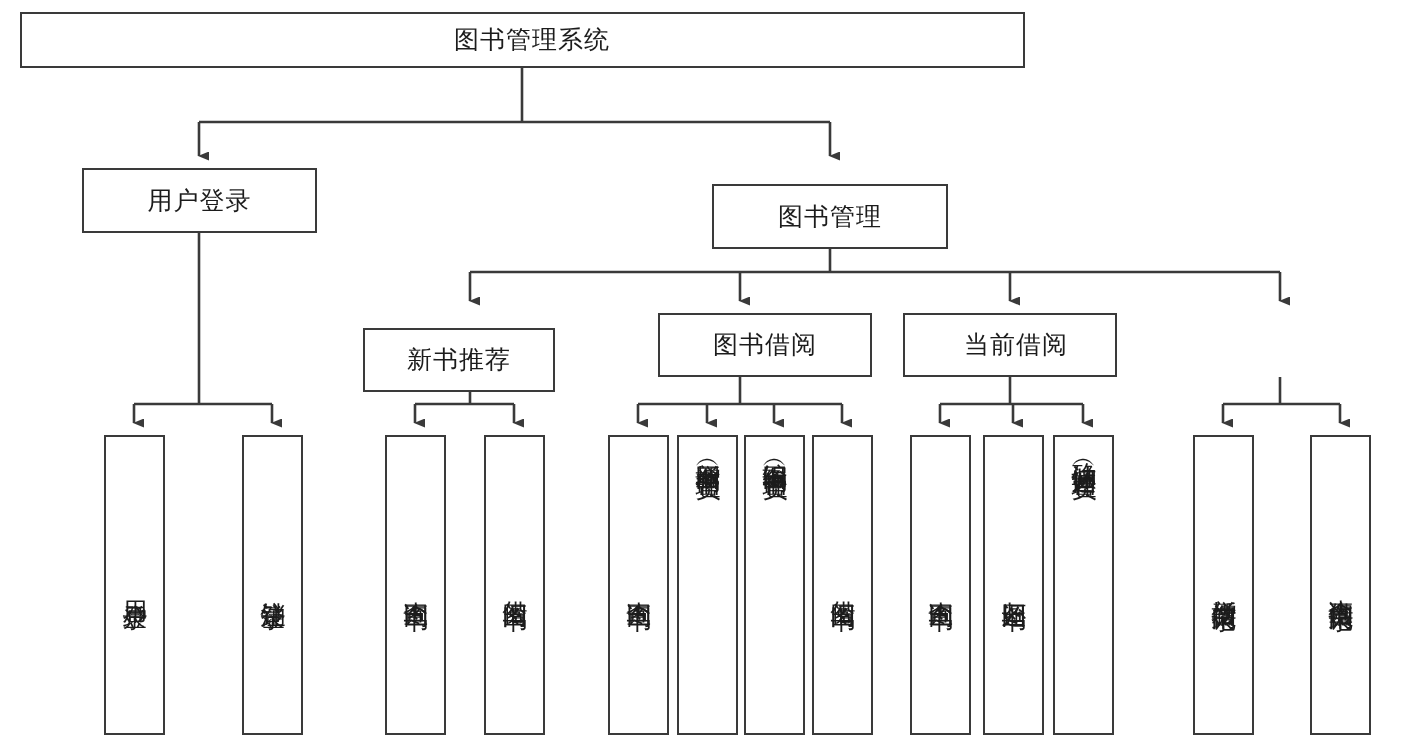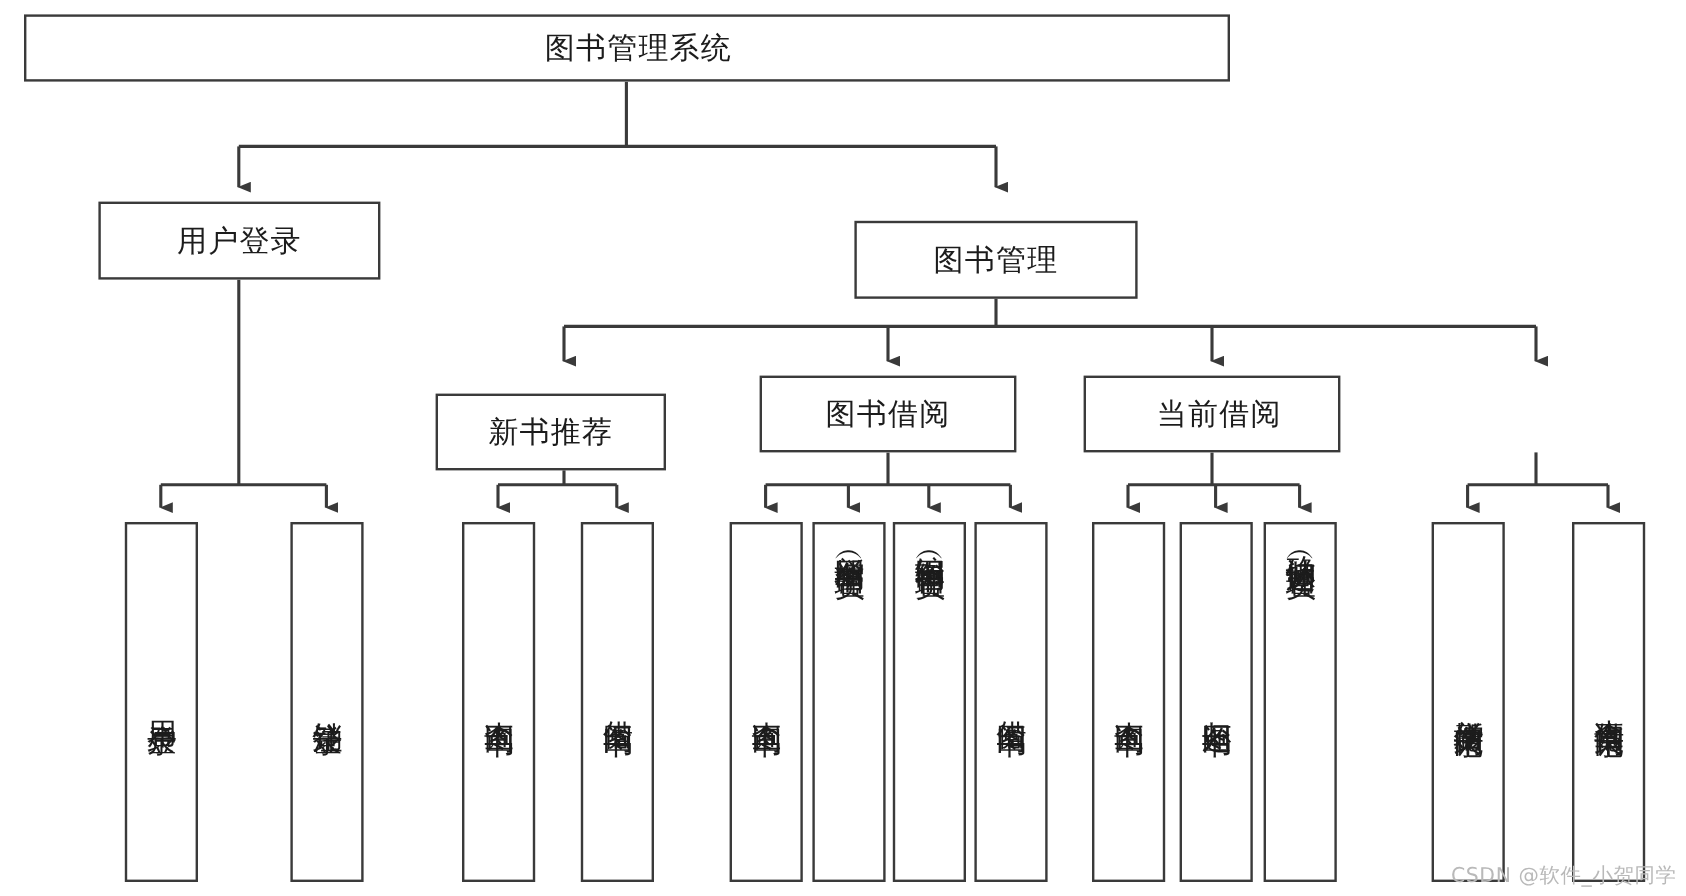--- a/index.html
+++ b/index.html
@@ -130,21 +130,21 @@
   <div class="node horizontal" style="left: 82px; top: 168px; width: 235px; height: 65px;">
     <span class="label">用户登录</span>
   </div>
   <div class="node horizontal" style="left: 712px; top: 168px; width: 236px; height: 65px; margin-top: 16px;">
     <span class="label">图书管理</span>
   </div>
 
   <div class="node horizontal" style="left: 363px; top: 328px; width: 192px; height: 64px;">
     <span class="label">新书推荐</span>
   </div>
-  <div class="node horizontal" style="left: 633px; top: 313px; width: 214px; height: 64px;">
+  <div class="node horizontal" style="left: 658px; top: 313px; width: 214px; height: 64px;">
     <span class="label">图书借阅</span>
   </div>
   <div class="node horizontal" style="left: 903px; top: 313px; width: 214px; height: 64px; padding-left: 12px;">
     <span class="label">当前借阅</span>
   </div>
 
   <div class="node vertical" style="left: 104px; top: 435px; width: 61px; height: 300px; justify-content: center;">
     <span class="label">用户登录</span>
   </div>
   <div class="node vertical" style="left: 242px; top: 435px; width: 61px; height: 300px; justify-content: center;">
@@ -177,15 +177,14 @@
   <div class="node vertical" style="left: 1053px; top: 435px; width: 61px; height: 300px; justify-content: flex-start;">
     <span class="label">确认归还（管理员）</span>
   </div>
   <div class="node vertical" style="left: 1193px; top: 435px; width: 61px; height: 300px; justify-content: center;">
     <span class="label">新增借阅记录</span>
   </div>
   <div class="node vertical" style="left: 1310px; top: 435px; width: 61px; height: 300px; justify-content: center;">
     <span class="label">查询借阅记录</span>
   </div>
 
-  <div class="watermark">CSDN @软件_小贺同学</div>
 
 </div>
 
 </body></html>

